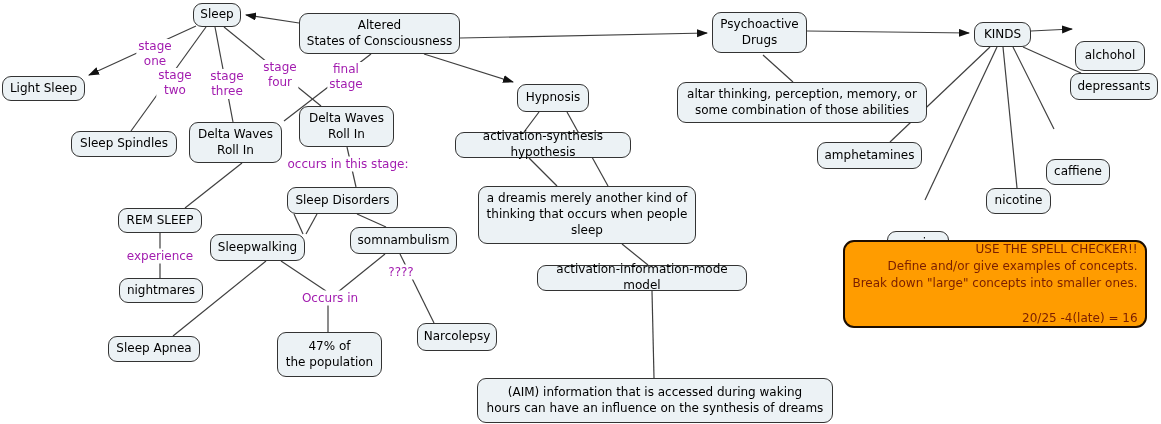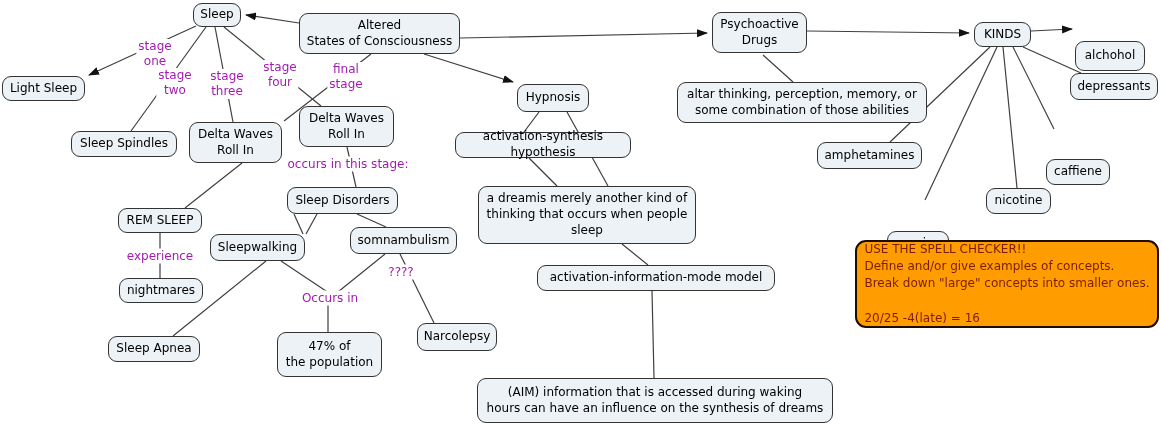--- a/index.html
+++ b/index.html
@@ -10,22 +10,22 @@
   html,body{margin:0;padding:0;background:var(--bg);}
   #map{position:relative;width:1161px;height:424px;background:var(--bg);overflow:hidden;
        font-family:"DejaVu Sans","Liberation Sans",sans-serif;}
   #edges{position:absolute;left:0;top:0;z-index:1;}
   .node{position:absolute;z-index:3;box-sizing:border-box;display:flex;align-items:center;justify-content:center;
         text-align:center;background:var(--node-fill);border:1px solid var(--node-border);border-radius:9px;
         font-size:12px;line-height:1.32;color:var(--node-text);white-space:pre-line;padding:1px 2px;cursor:default;}
   .linklabel{position:absolute;z-index:2;transform:translate(-50%,-50%);text-align:center;
         background:var(--bg);font-size:12px;line-height:1.25;color:#a21caf;white-space:pre-line;padding:0 2px;}
   .note{position:absolute;z-index:3;box-sizing:border-box;display:flex;align-items:center;justify-content:center;
-        text-align:left;background:var(--note-fill);border:2px solid var(--note-border);border-radius:11px;
-        font-size:12px;line-height:1.42;color:var(--note-text);white-space:pre-line;padding:2px 4px;margin-left:12px;}
+        text-align:right;background:var(--note-fill);border:2px solid var(--note-border);border-radius:11px;
+        font-size:12px;line-height:1.42;color:var(--note-text);white-space:pre-line;padding:2px 4px;}
 </style>
 </head>
 <body>
 
 <div id="map" style="width: 1161px; height: 424px;">
     <svg id="edges" width="1161" height="424">
       <defs>
         <marker id="arrowhead" markerWidth="12" markerHeight="10" refX="10" refY="4" orient="auto" markerUnits="userSpaceOnUse">
           <path d="M0,0 L11,4 L0,8 Z" fill="#111111"></path>
         </marker>
@@ -91,21 +91,21 @@
     <div class="node" style="left: 287px; top: 187px; width: 111px; height: 27px;">Sleep Disorders</div>
     <div class="node" style="left: 350px; top: 227px; width: 107px; height: 27px;">somnambulism</div>
     <div class="node" style="left: 277px; top: 332px; width: 105px; height: 45px;">47% of
 the population</div>
     <div class="node" style="left: 417px; top: 323px; width: 80px; height: 28px;">Narcolepsy</div>
     <div class="node" style="left: 517px; top: 84px; width: 72px; height: 28px;">Hypnosis</div>
     <div class="node" style="left: 415px; top: 132px; width: 176px; height: 26px; margin-left: 40px;">activation-synthesis hypothesis</div>
     <div class="node" style="left: 478px; top: 186px; width: 218px; height: 58px;">a dreamis merely another kind of
 thinking that occurs when people
 sleep</div>
-    <div class="node" style="left: 537px; top: 265px; width: 238px; height: 26px;">activation-information-mode model</div>
+    <div class="node" style="left: 537px; top: 265px; width: 210px; height: 26px;">activation-information-mode model</div>
     <div class="node" style="left: 477px; top: 378px; width: 356px; height: 45px;">(AIM) information that is accessed during waking
 hours can have an influence on the synthesis of dreams</div>
     <div class="node" style="left: 299px; top: 13px; width: 161px; height: 41px;">Altered
 States of Consciousness</div>
     <div class="node" style="left: 712px; top: 12px; width: 95px; height: 41px;">Psychoactive
 Drugs</div>
     <div class="node" style="left: 677px; top: 82px; width: 250px; height: 41px;">altar thinking, perception, memory, or
 some combination of those abilities</div>
     <div class="node" style="left: 817px; top: 142px; width: 105px; height: 27px;">amphetamines</div>
     <div class="node" style="left: 887px; top: 200px; width: 62px; height: 26px; margin-top: 31px;">cocaine</div>

